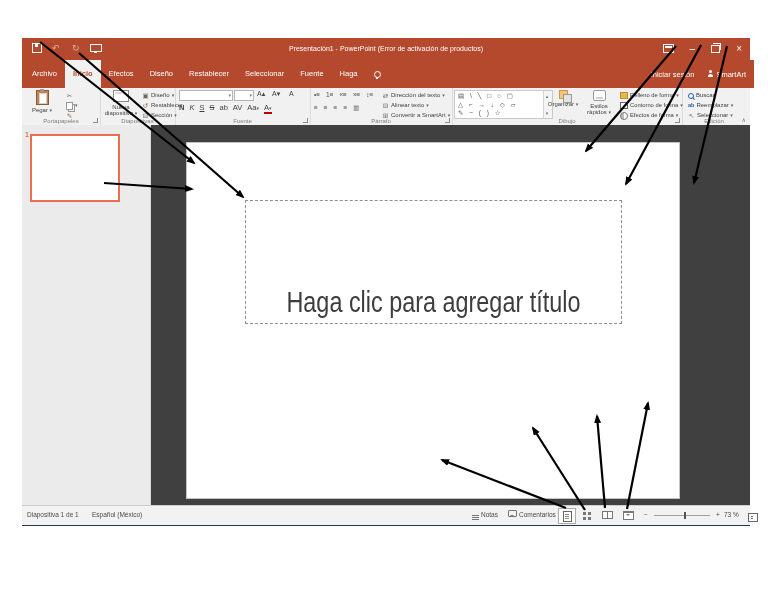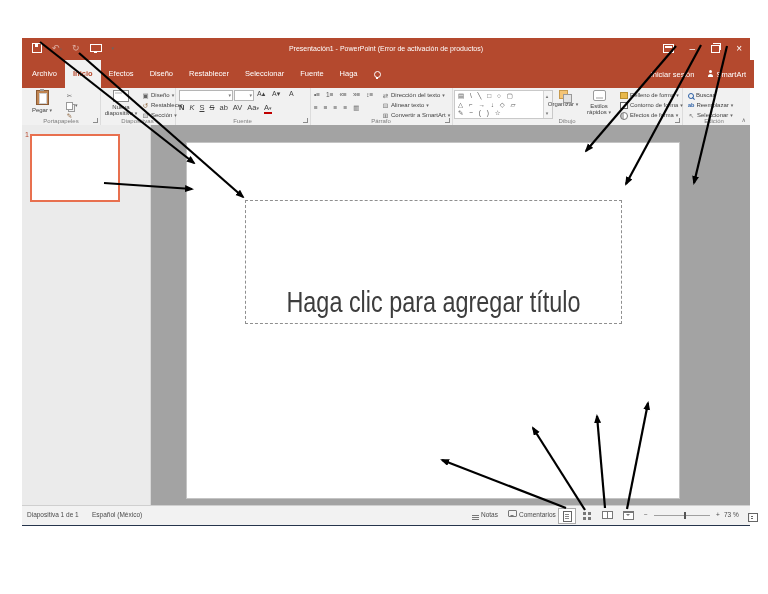--- a/index.html
+++ b/index.html
@@ -65,21 +65,21 @@
   .qstyle{display:inline-block;width:11px;height:9px;background:#fff;border:1px solid #9a9a9a;border-radius:2px;position:relative;}
   .qstyle::after{content:"";position:absolute;left:2px;bottom:1px;right:2px;height:2px;background:#cfcfcf;}
   .fillic{display:inline-block;width:6px;height:5px;background:#e8b84b;border:1px solid #b98f2f;}
   .outlic{display:inline-block;width:6px;height:5px;border:1px solid #666;background:#fff;}
   .effic{display:inline-block;width:6px;height:6px;border-radius:50%;border:1px solid #777;background:linear-gradient(90deg,#bbb 50%,#fff 50%);}
   .magnifier{display:inline-block;width:4px;height:4px;border:1px solid #2a5fa5;border-radius:50%;position:relative;}
   .magnifier::after{content:"";position:absolute;left:3px;top:4px;width:3px;height:1px;background:#2a5fa5;transform:rotate(45deg);}
   .abic{font-size:5.5px;color:#2a5fa5;font-weight:bold;}
   .collapse{position:absolute;right:4px;bottom:2px;font-size:6px;color:#777;}
   
-  .content{position:absolute;left:0;top:87px;width:728px;height:380px;background:#a3a3a3;}
+  .content{position:absolute;left:0;top:87px;width:728px;height:380px;background:#404040;}
   .pane{position:absolute;left:0;top:0;width:128px;height:380px;background:#ebebeb;border-right:1px solid #d8d8d8;}
   .thumbnum{position:absolute;left:3px;top:6px;font-size:7px;color:#b7472a;}
   .thumb{position:absolute;left:8px;top:9px;width:86px;height:64px;background:#fff;border:2px solid #e8704f;}
   .slidecanvas{position:absolute;left:164px;top:17px;width:492px;height:355px;background:#fff;border:1px solid #c4c4c4;}
   .ph{position:absolute;border:1px dashed #8f8f8f;display:flex;justify-content:center;}
   .ph-title{left:58px;top:57px;width:375px;height:122px;align-items:flex-end;}
   .ph-title span{display:inline-block;font-size:30px;color:#3d3d3d;white-space:nowrap;transform:scaleX(.78);transform-origin:center bottom;padding-bottom:4px;}
   .ph-sub{left:58px;top:184px;width:373px;height:87px;align-items:flex-start;}
   .ph-sub span{display:inline-block;font-size:11.5px;color:#3d3d3d;white-space:nowrap;transform:scaleX(.9);transform-origin:center top;padding-top:4px;}
   

